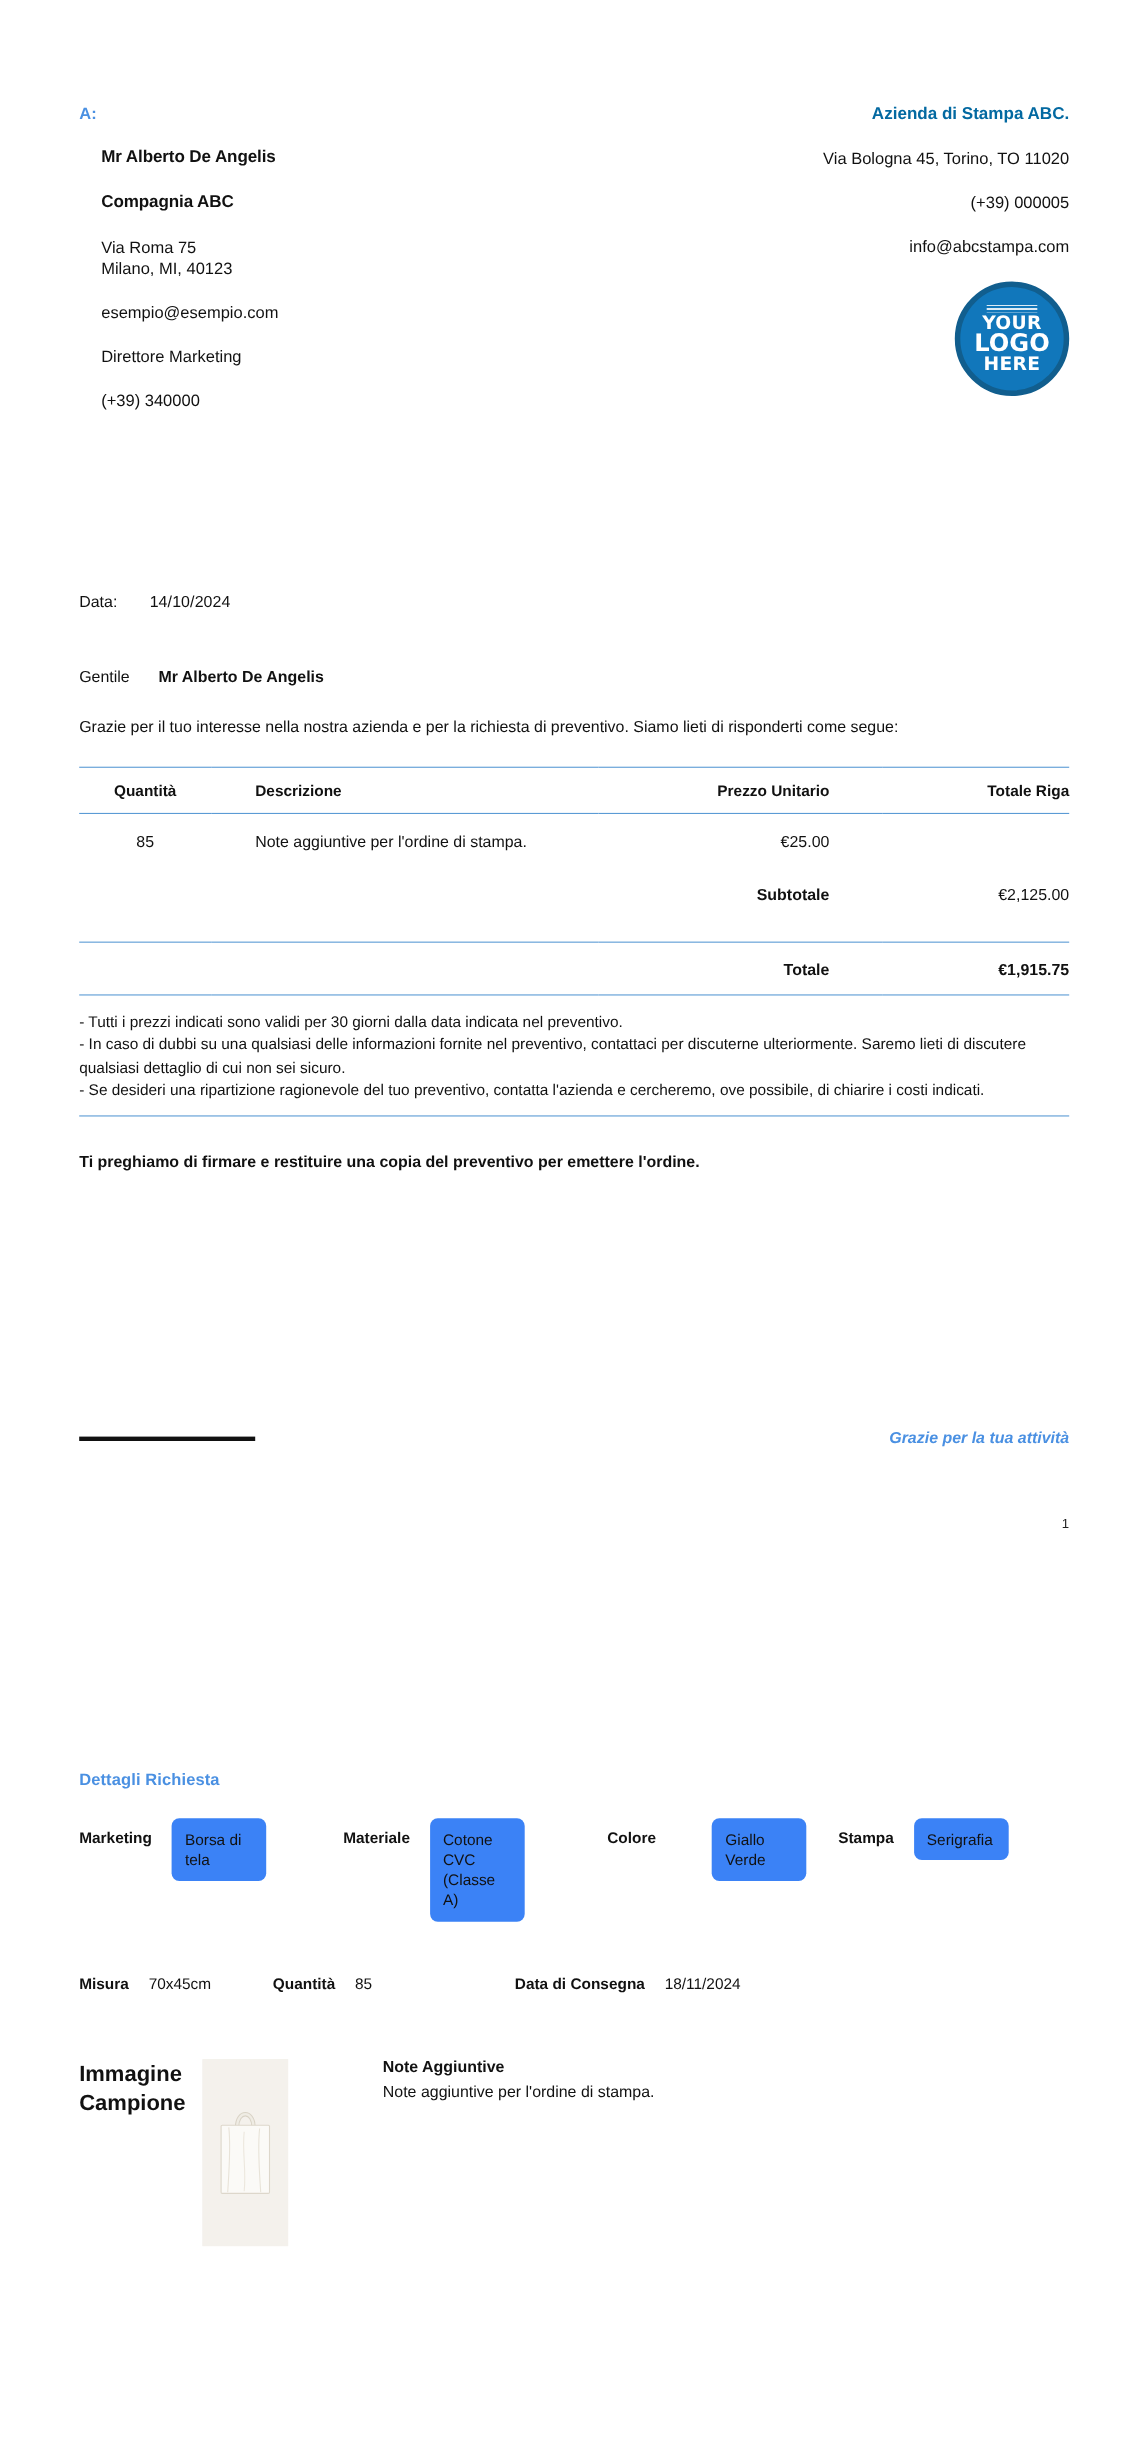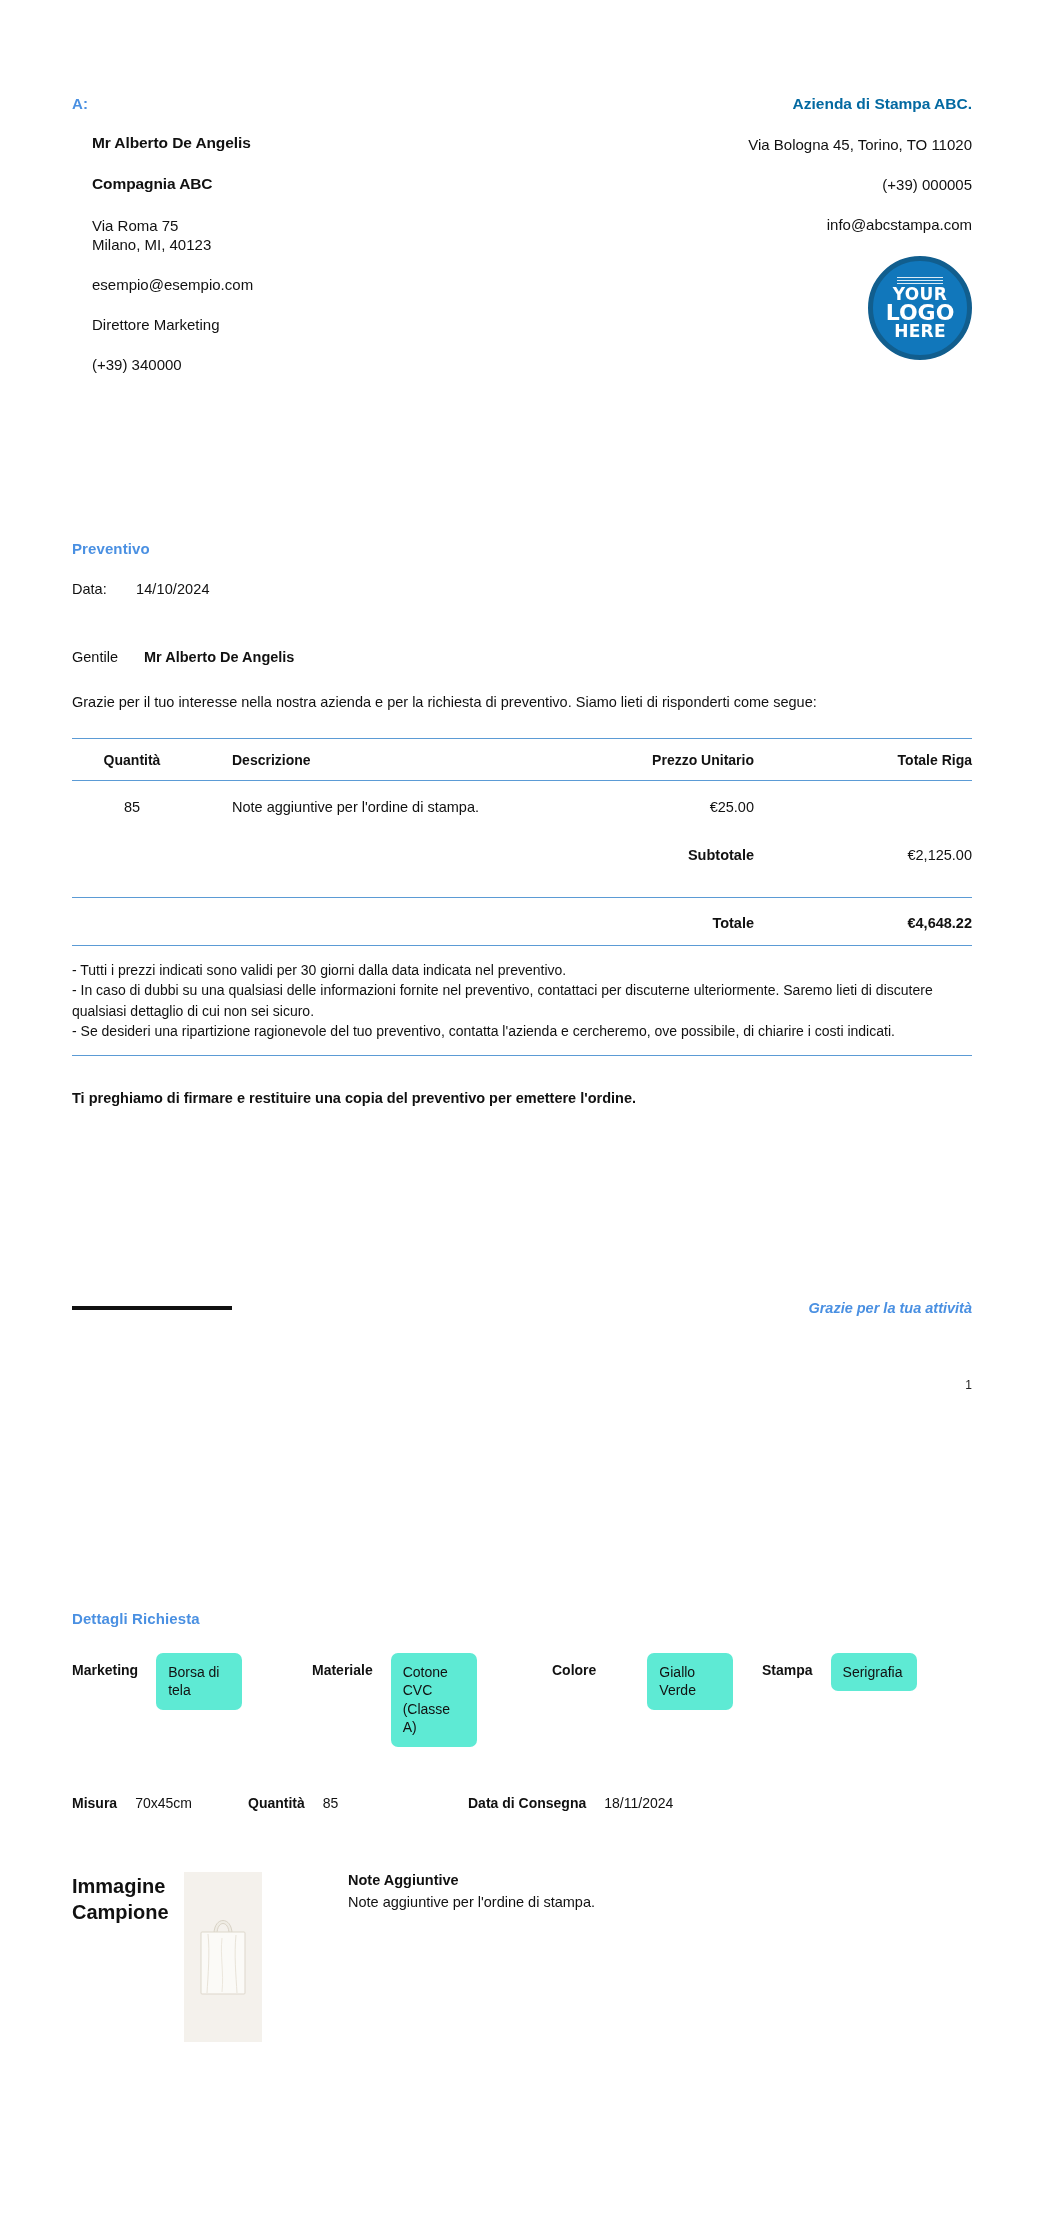--- a/index.html
+++ b/index.html
@@ -249,21 +249,21 @@
     display: flex;
     align-items: flex-start;
   }
   .chip-label {
     font-weight: bold;
     font-size: 14px;
     padding-top: 9px;
     white-space: nowrap;
   }
   .chip {
-    background: #5eead4;
+    background: #3b82f6;
     border-radius: 7px;
     padding: 10px 12px;
     font-size: 14px;
     line-height: 1.32;
     box-sizing: border-box;
     width: 86px;
     margin-left: 18px;
   }
   .g-articolo  { width: 240px; }
   .g-materiale { width: 240px; }
@@ -350,21 +350,20 @@
           <div class="lt l2">LOGO</div>
           <div class="lt l3">HERE</div>
           <div class="bars bottom"></div>
         </div>
       </div>
     </div>
   </div>
 
   <div class="quote-sec">
 
-    <div class="label-blue quote-title">Preventivo</div>
 
     <div class="date-row">
       <span class="dl">Data:</span>
       <span class="dv">14/10/2024</span>
     </div>
 
     <div class="gentile-row">
       <span class="gl">Gentile</span>
       <span class="gv">Mr Alberto De Angelis</span>
     </div>
@@ -397,21 +396,21 @@
 
         <tr class="spacer-row">
             <td colspan="4"></td>
           </tr>
 
 
         <tr class="sum grand lastrow">
           <td></td>
             <td></td>
           <td class="lbl">Totale</td>
-          <td class="val">€4,648.22</td>
+          <td class="val">€1,915.75</td>
         </tr>
       </tbody>
     </table>
 
     <div class="terms">- Tutti i prezzi indicati sono validi per 30 giorni dalla data indicata nel preventivo.
 - In caso di dubbi su una qualsiasi delle informazioni fornite nel preventivo, contattaci per discuterne ulteriormente. Saremo lieti di discutere qualsiasi dettaglio di cui non sei sicuro.
 - Se desideri una ripartizione ragionevole del tuo preventivo, contatta l'azienda e cercheremo, ove possibile, di chiarire i costi indicati.</div>
 
     <div class="sign-note">Ti preghiamo di firmare e restituire una copia del preventivo per emettere l'ordine.</div>
   </div>

